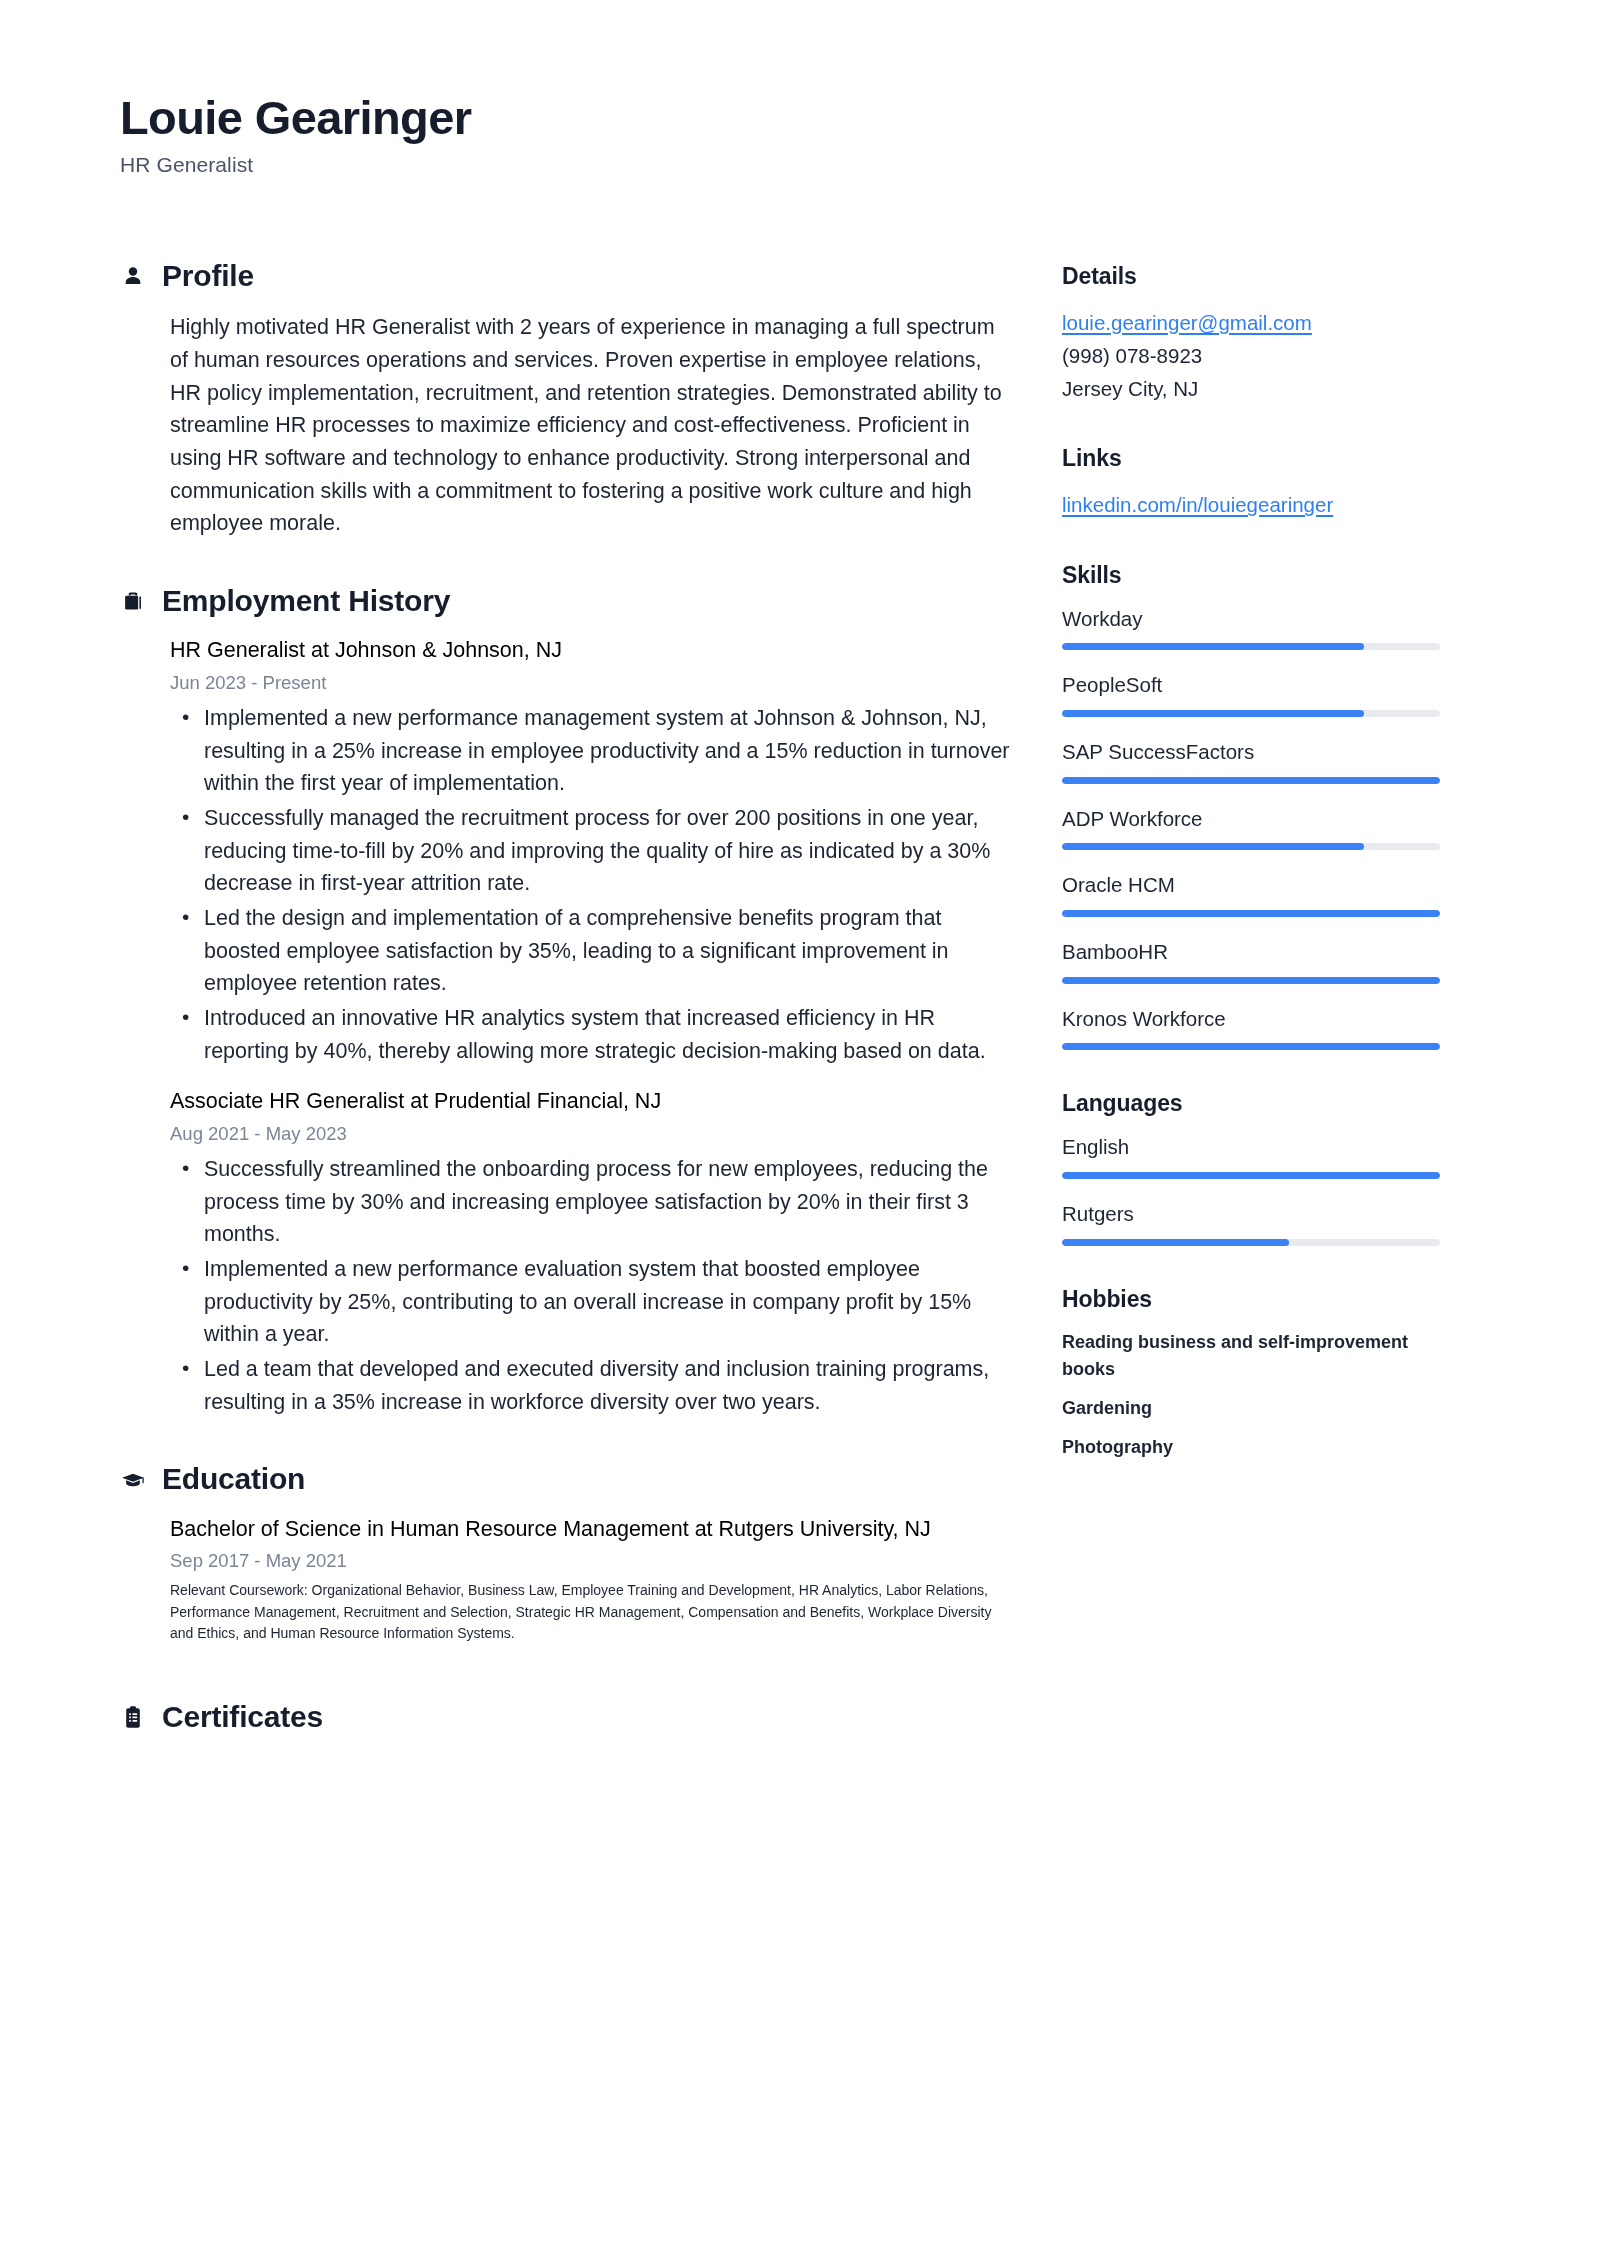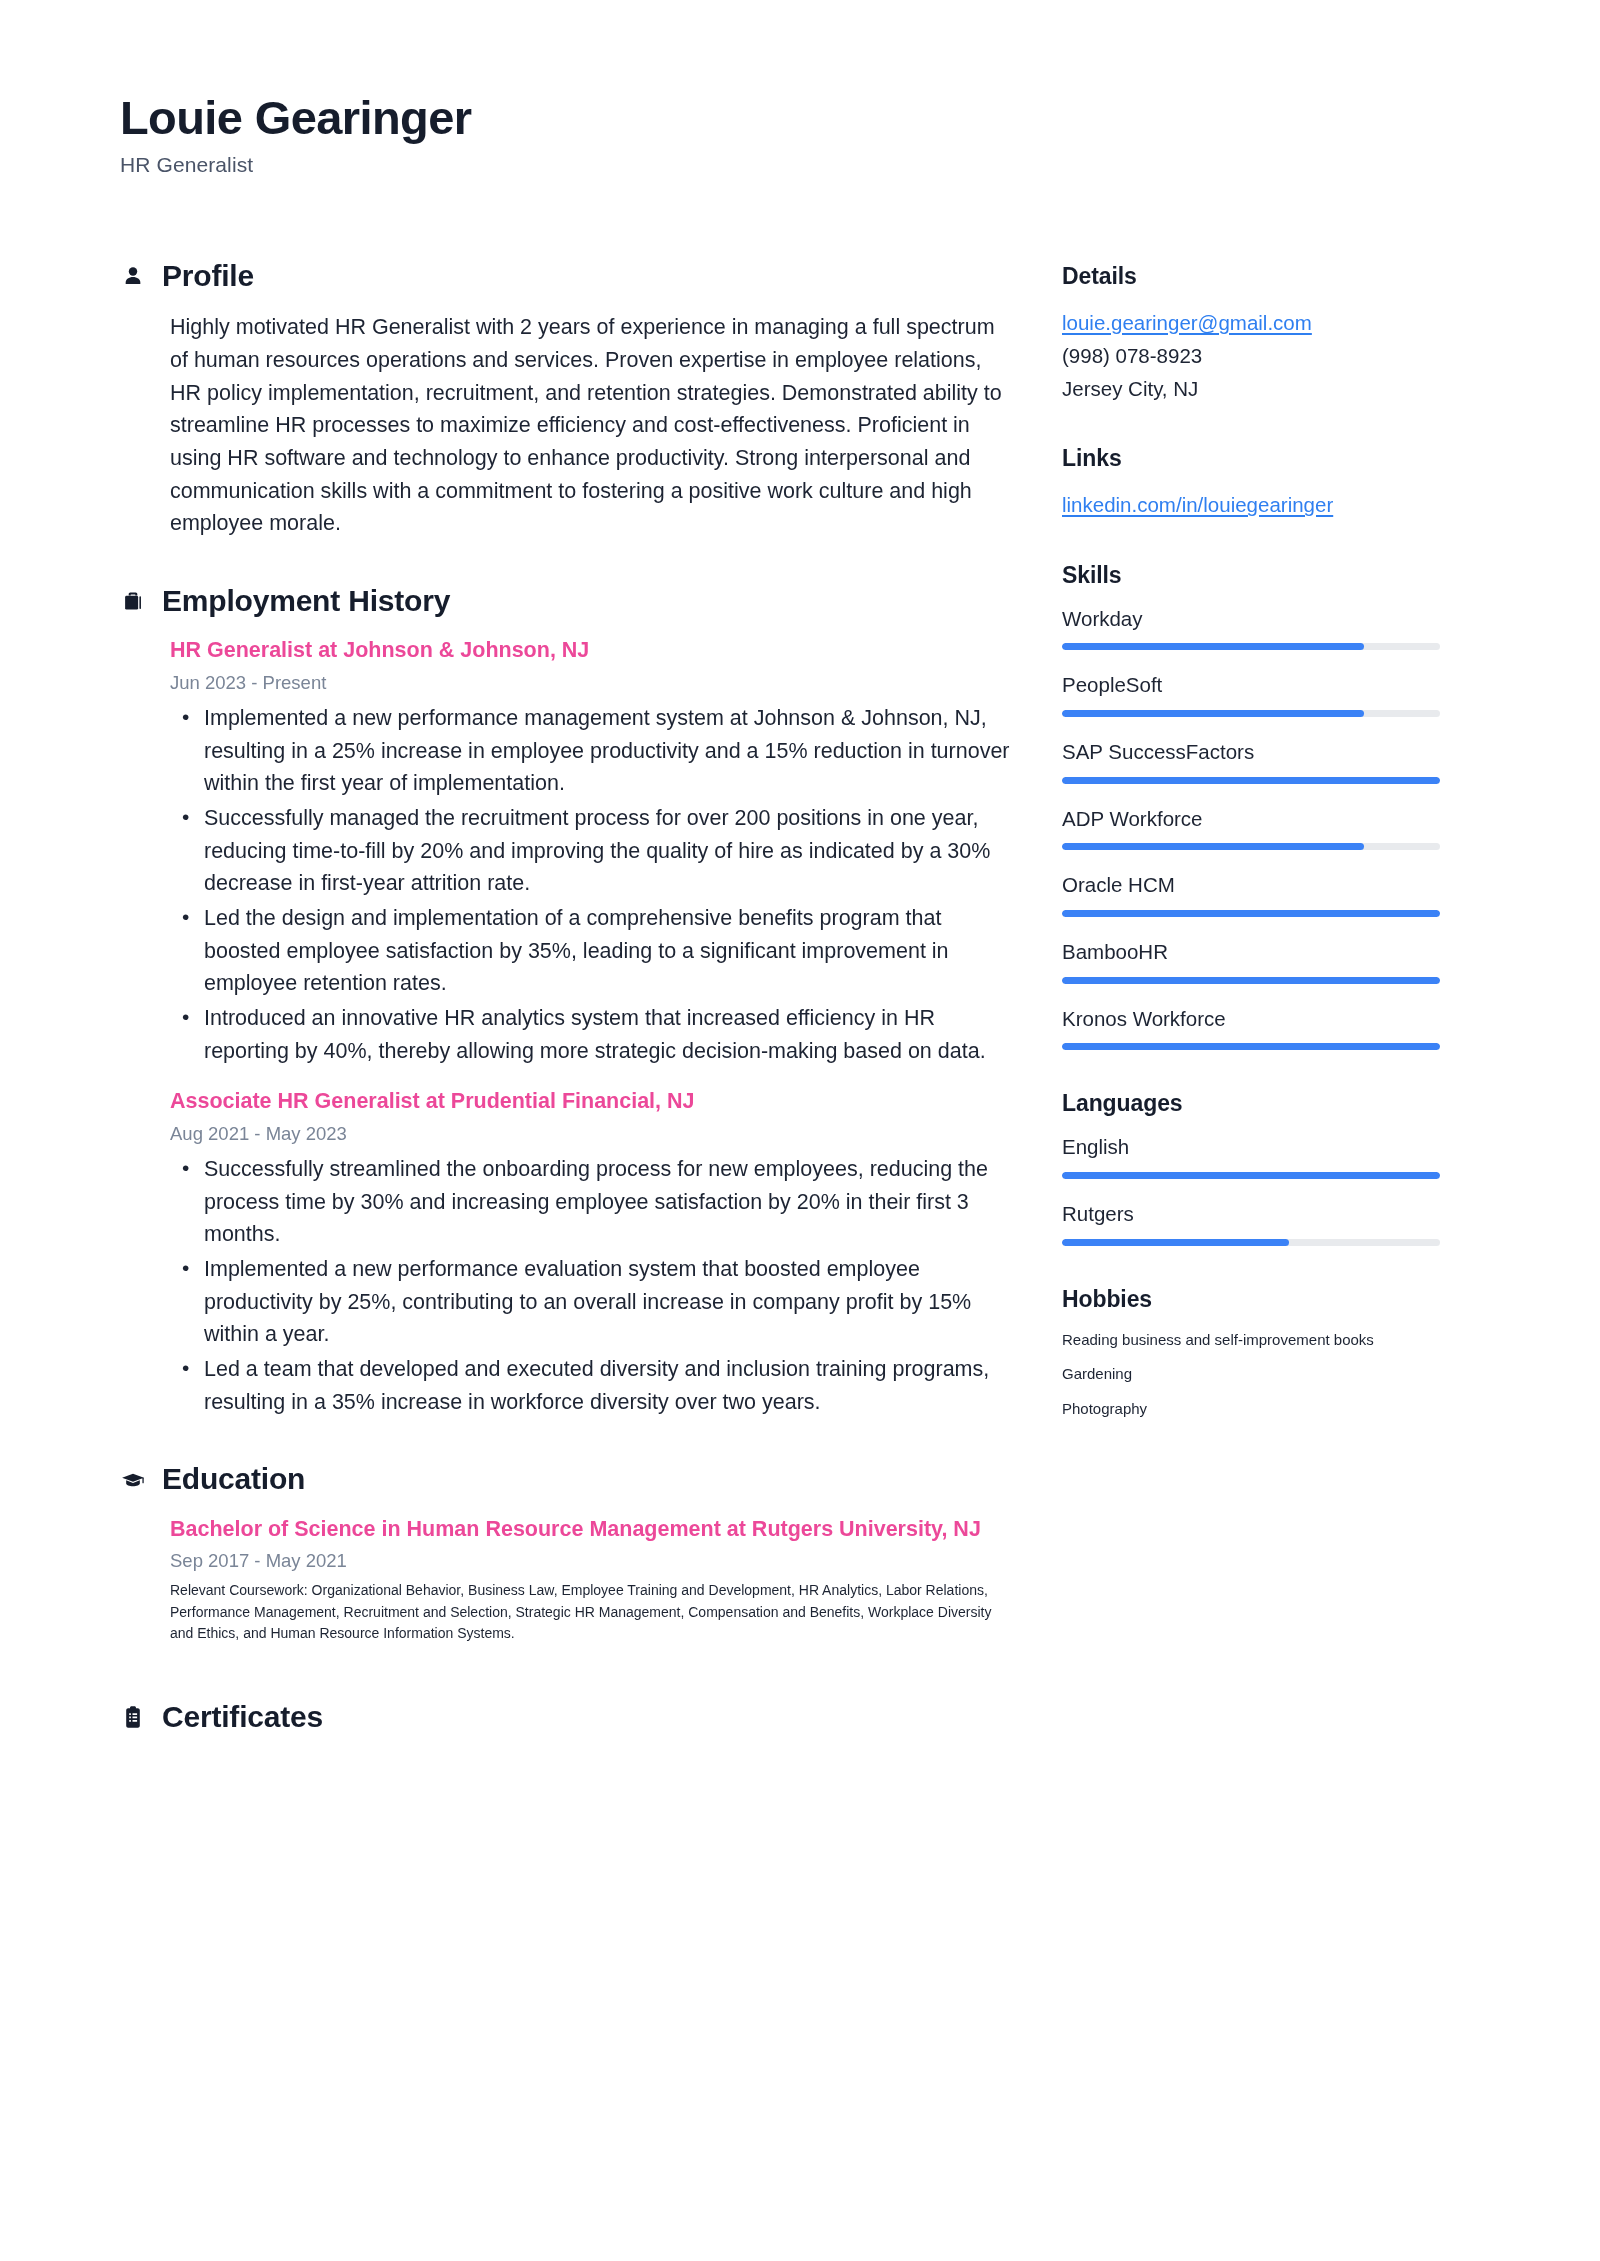--- a/index.html
+++ b/index.html
@@ -86,22 +86,22 @@
     line-height: 1.52;
     color: #1d2433;
     max-width: 890px;
   }
 
   
   .entry { margin-bottom: 4px; }
   .entry + .entry { margin-top: 20px; }
   .entry-title {
     font-size: 21.5px;
-    font-weight: 700;
-    color: #ec4899;
+    font-weight: 400;
+    color: #000000;
     line-height: 1.38;
   }
   .entry-date {
     font-size: 18.5px;
     color: #7a8597;
     margin-top: 4px;
     margin-bottom: 6px;
     line-height: 1.4;
   }
   .entry-desc {
@@ -177,24 +177,25 @@
     overflow: hidden;
   }
   .rate-fill {
     position: absolute;
     left: 0; top: 0; bottom: 0;
     border-radius: 4px;
     background: #3b82f6;
   }
 
   .hobby-line {
-    font-size: 15px;
+    font-size: 18px;
     line-height: 1.5;
     color: #1d2433;
     margin-bottom: 12px;
+    font-weight: bold;
   }
   .hobby-line:last-child { margin-bottom: 0; }
 
   
   .certificates-section { margin-top: 56px; }
 </style>
 </head>
 <body>
 
 <div class="page">

